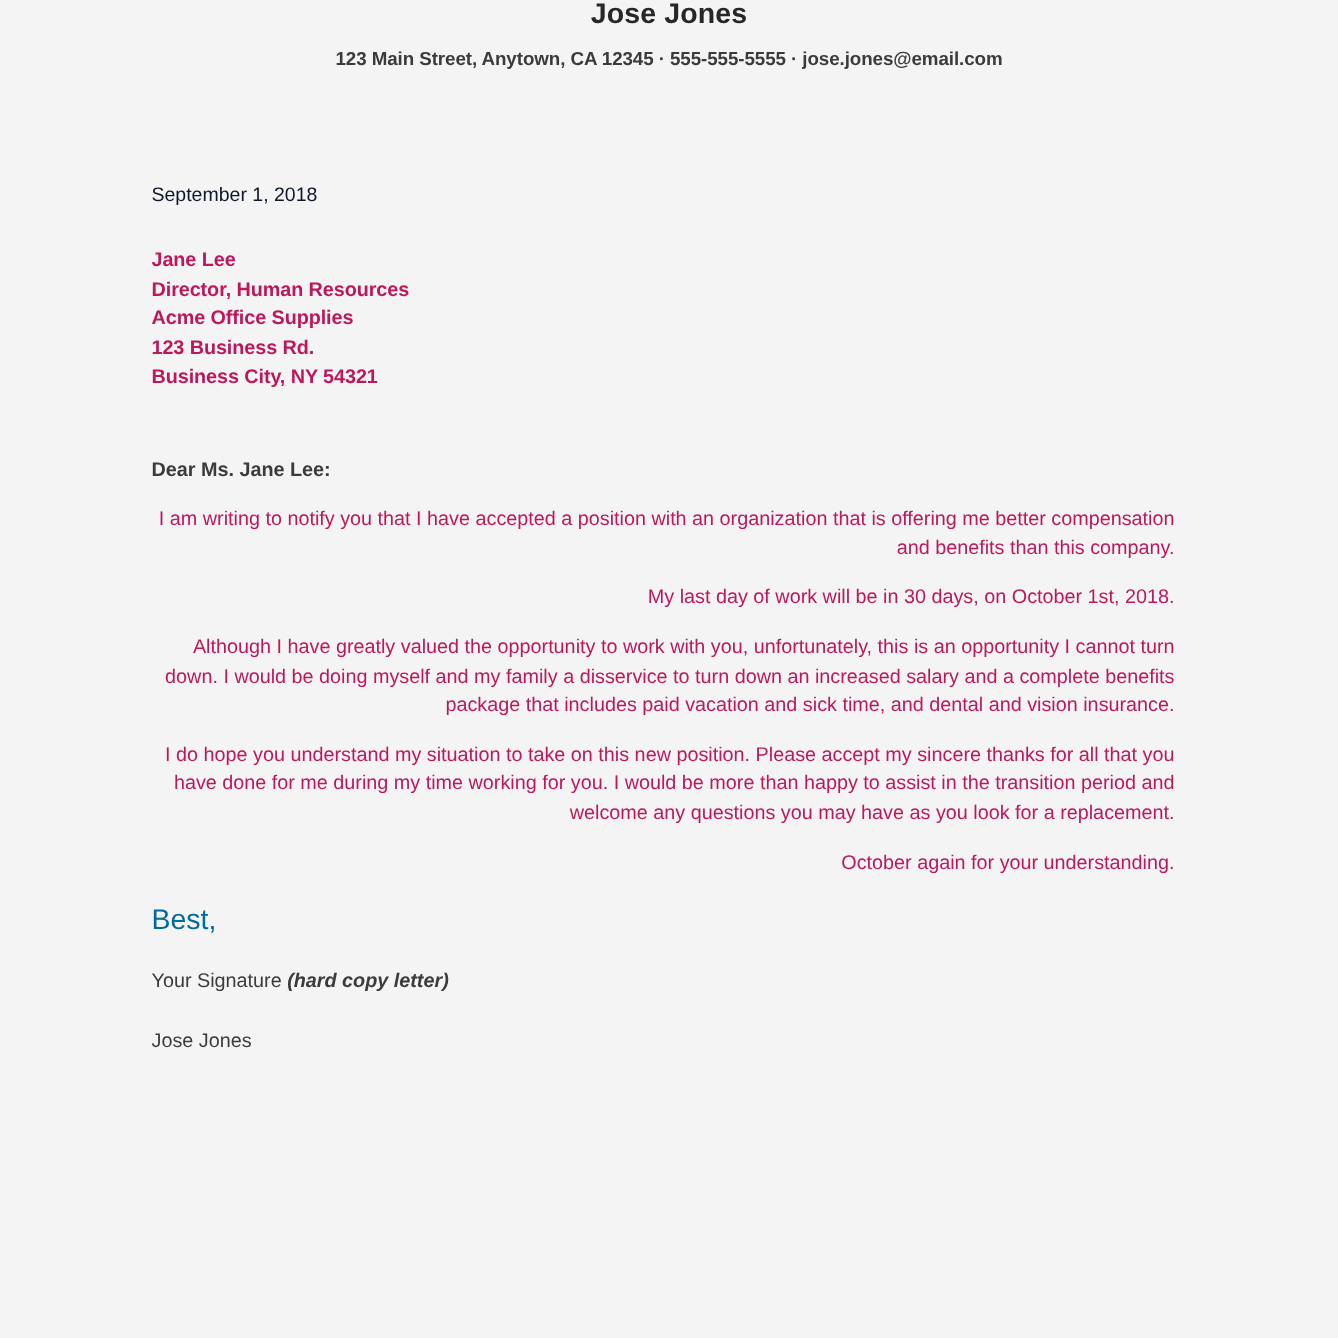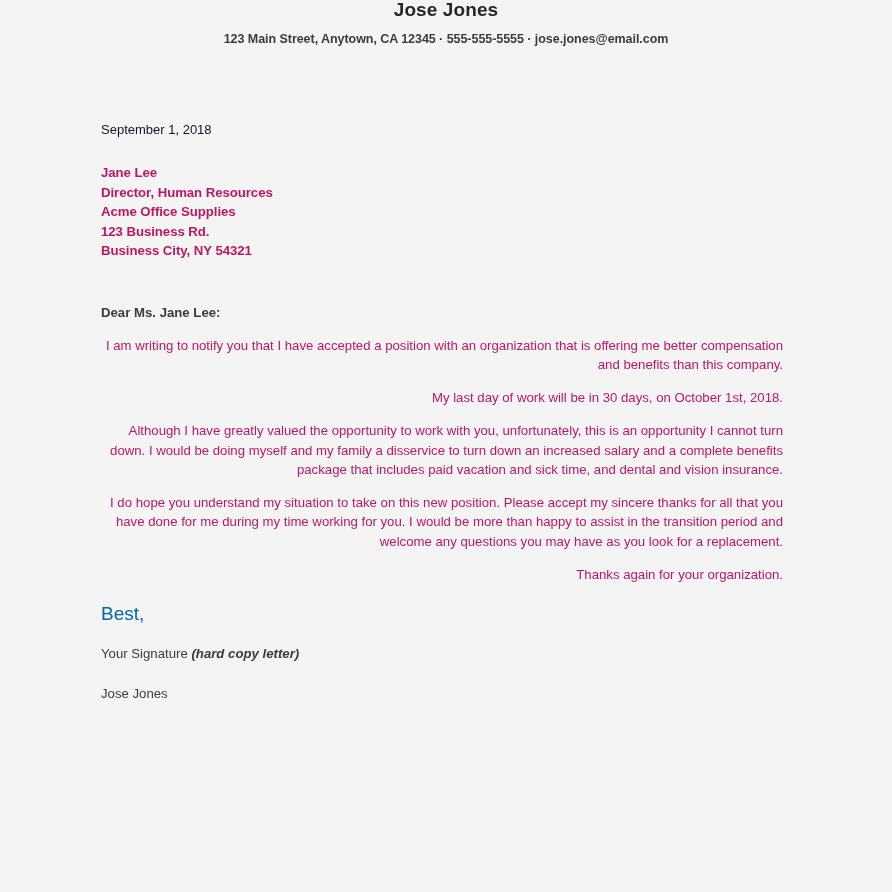--- a/index.html
+++ b/index.html
@@ -138,21 +138,21 @@
     <div class="salutation">Dear Ms. Jane Lee:</div>
 
     <p class="para">I am writing to notify you that I have accepted a position with an organization that is offering me better compensation and benefits than this company.</p>
 
     <p class="para">My last day of work will be in 30 days, on October 1st, 2018.</p>
 
     <p class="para">Although I have greatly valued the opportunity to work with you, unfortunately, this is an opportunity I cannot turn down. I would be doing myself and my family a disservice to turn down an increased salary and a complete benefits package that includes paid vacation and sick time, and dental and vision insurance.</p>
 
     <p class="para">I do hope you understand my situation to take on this new position. Please accept my sincere thanks for all that you have done for me during my time working for you. I would be more than happy to assist in the transition period and welcome any questions you may have as you look for a replacement.</p>
 
-    <p class="para">Thanks again for your organization.</p>
+    <p class="para">October again for your understanding.</p>
 
     <div class="closing">Best,</div>
 
     <div class="signature-line">
       <span>Your Signature</span><span> </span><span class="sig-note">(hard copy letter)</span>
     </div>
 
     <div class="signer-name">Jose Jones</div>
 
   </div>

